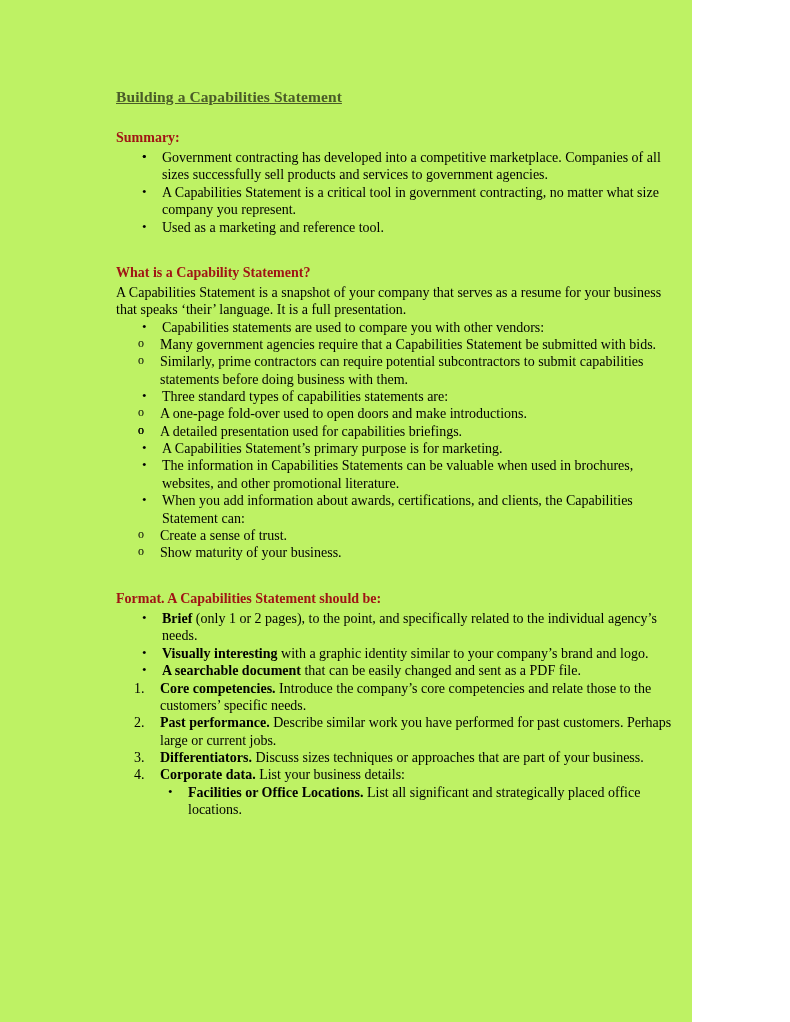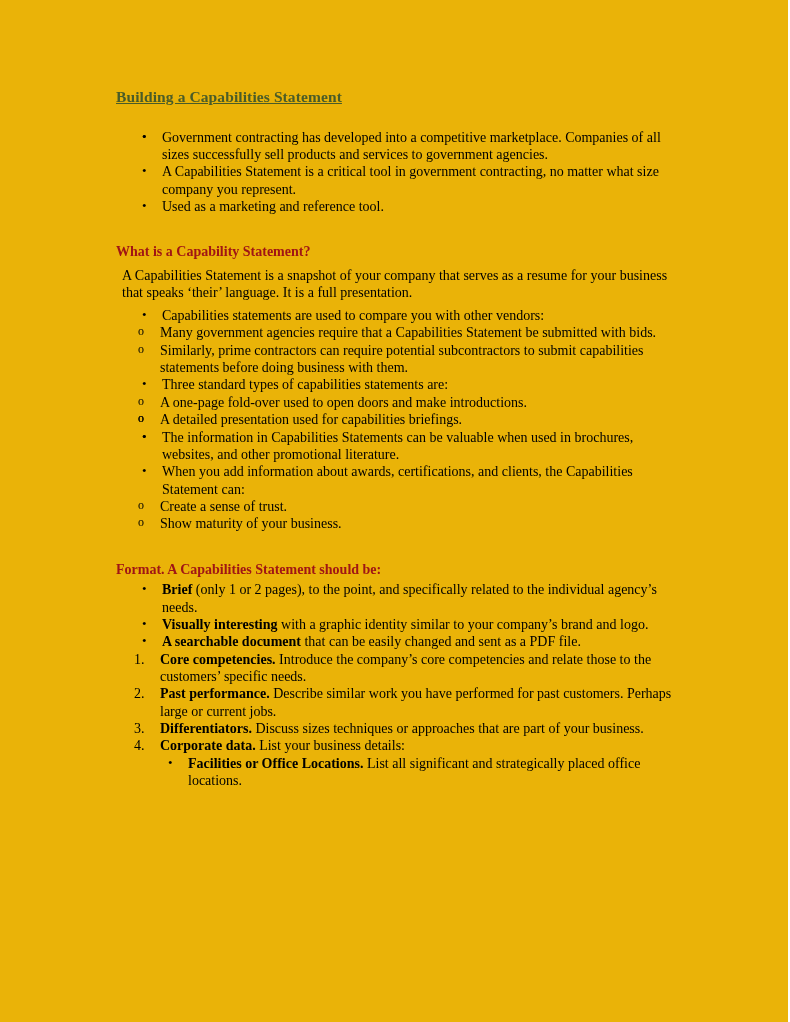--- a/index.html
+++ b/index.html
@@ -5,23 +5,23 @@
   html, body {
     margin: 0;
     padding: 0;
     background: #ffffff;
   }
   body {
     font-family: "Liberation Serif", serif;
   }
   .page {
     position: relative;
-    width: 788px;
+    width: 692px;
     height: 1022px;
-    background: #eab308;
+    background: #bef264;
     box-sizing: border-box;
     overflow: hidden;
   }
   .content {
     position: absolute;
     left: 116px;
     top: 88px;
     width: 558px;
   }
   .doc-title {
@@ -40,21 +40,21 @@
     margin: 0 0 3px 0;
     line-height: 1.25;
   }
   .heading.spaced-above {
     margin-top: 28px;
   }
   .para {
     font-size: 14px;
     color: #000000;
     line-height: 1.22;
-    margin: 6px;
+    margin: 0;
   }
   ul.bullets, ul.sub-bullets, ol.numbers, ul.inner-bullets {
     margin: 0;
     padding: 0;
     list-style: none;
   }
   ul.bullets > li {
     position: relative;
     padding-left: 46px;
     font-size: 14px;
@@ -118,20 +118,21 @@
   }
 </style>
 </head>
 <body>
 
 <div class="page">
   <div class="content">
 
     <div class="doc-title">Building a Capabilities Statement</div>
 
+    <div class="heading">Summary:</div>
 
     <ul class="bullets summary-list">
       <li>
         <span class="bullet-mark">•</span>
       </li>
       <li>
         <span class="bullet-mark">•</span>
         <span>Government contracting has developed into a competitive marketplace. Companies of all sizes successfully sell products and services to government agencies.</span>
       </li>
       <li>
@@ -180,20 +181,21 @@
       </li>
       <li>
         <span class="bullet-mark">o</span>
         <span>A detailed presentation used for capabilities briefings.</span>
       </li>
     </ul>
 
     <ul class="bullets">
       <li>
         <span class="bullet-mark">•</span>
+        <span>A Capabilities Statement’s primary purpose is for marketing.</span>
       </li>
       <li>
         <span class="bullet-mark">•</span>
         <span>The information in Capabilities Statements can be valuable when used in brochures, websites, and other promotional literature.</span>
       </li>
       <li>
         <span class="bullet-mark">•</span>
         <span>When you add information about awards, certifications, and clients, the Capabilities Statement can:</span>
       </li>
     </ul>

